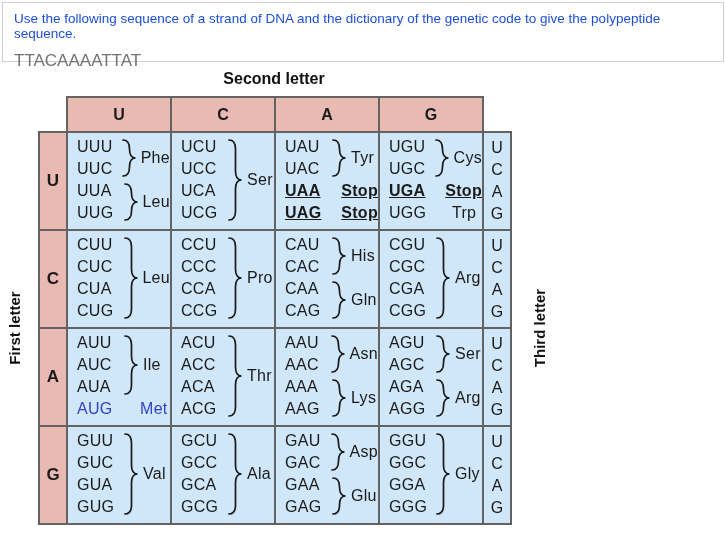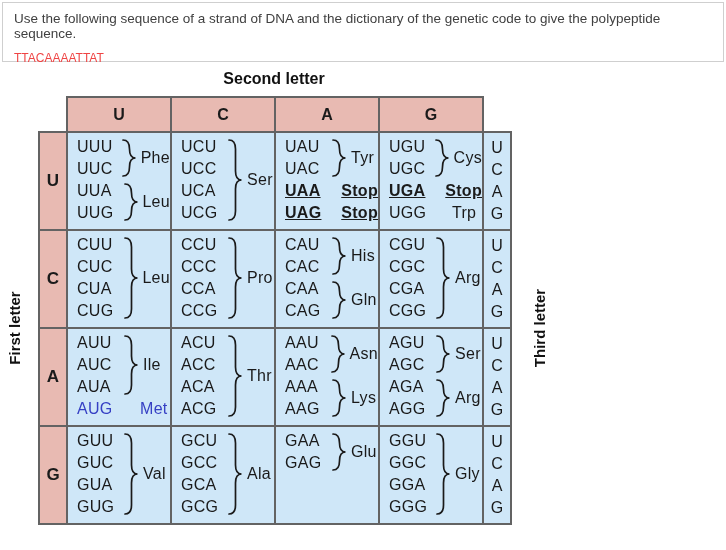--- a/index.html
+++ b/index.html
@@ -1,21 +1,21 @@
 <!DOCTYPE html>
 <html style="--pink: #e8bab2; --blue: #cfe7f8; --bord: #636363; --startc: #3640c4;"><head>
 <meta charset="utf-8">
 <style>
   html,body{margin:0;padding:0;background:#fff;}
   .screen{position:relative;width:726px;height:550px;background:#fff;overflow:hidden;
           font-family:"Liberation Sans",sans-serif;color:#1a1a1a;}
   .question-box{position:absolute;left:2px;top:2px;width:722px;height:60px;box-sizing:border-box;
                 border:1px solid #cfcfcf;background:#fff;padding:8px 11px;}
-  .prompt{font-size:13.5px;color:#404040;}
-  .sequence{font-size:12px;color:#ef4444;margin-top:10px;}
+  .prompt{font-size:13.5px;color:#1d4ed8;}
+  .sequence{font-size:17px;color:#737373;margin-top:10px;}
   .title{position:absolute;left:66px;top:70px;width:416px;text-align:center;
          font-weight:bold;font-size:16px;color:#111;}
   .header-row{position:absolute;left:66px;top:96px;display:flex;}
   .hcell{width:106px;height:37px;box-sizing:border-box;margin-left:-2px;
          background:var(--pink);border:2px solid var(--bord);
          display:flex;align-items:center;justify-content:center;font-weight:bold;font-size:16px;}
   .hcell:first-child{margin-left:0;}
   .tbody{position:absolute;left:38px;top:131px;}
   .trow{display:flex;margin-top:-2px;}
   .trow:first-child{margin-top:0;}
@@ -364,20 +364,32 @@
               <svg width="16" height="82" viewBox="0 0 16 82">
                 <path d="M2 1 Q8.5 1 8.5 10 L8.5 32 Q8.5 41 14.5 41 Q8.5 41 8.5 50 L8.5 72 Q8.5 81 2 81" fill="none" stroke="#1a1a1a" stroke-width="1.7" stroke-linecap="round"></path>
               </svg>
             </span>
             <span class="amino">Ala</span>
           </div>
         </div>
         <div class="cell codon">
           <div class="group">
             <div class="codcol">
+              <div class="codon">GAU</div>
+              <div class="codon">GAC</div>
+            </div>
+            <span class="bracebox">
+              <svg width="16" height="38" viewBox="0 0 16 38">
+                <path d="M2 1 Q8.5 1 8.5 10 L8.5 10 Q8.5 19 14.5 19 Q8.5 19 8.5 28 L8.5 28 Q8.5 37 2 37" fill="none" stroke="#1a1a1a" stroke-width="1.7" stroke-linecap="round"></path>
+              </svg>
+            </span>
+            <span class="amino">Asp</span>
+          </div>
+          <div class="group">
+            <div class="codcol">
               <div class="codon">GAA</div>
               <div class="codon">GAG</div>
             </div>
             <span class="bracebox">
               <svg width="16" height="38" viewBox="0 0 16 38">
                 <path d="M2 1 Q8.5 1 8.5 10 L8.5 10 Q8.5 19 14.5 19 Q8.5 19 8.5 28 L8.5 28 Q8.5 37 2 37" fill="none" stroke="#1a1a1a" stroke-width="1.7" stroke-linecap="round"></path>
               </svg>
             </span>
             <span class="amino">Glu</span>
           </div>

